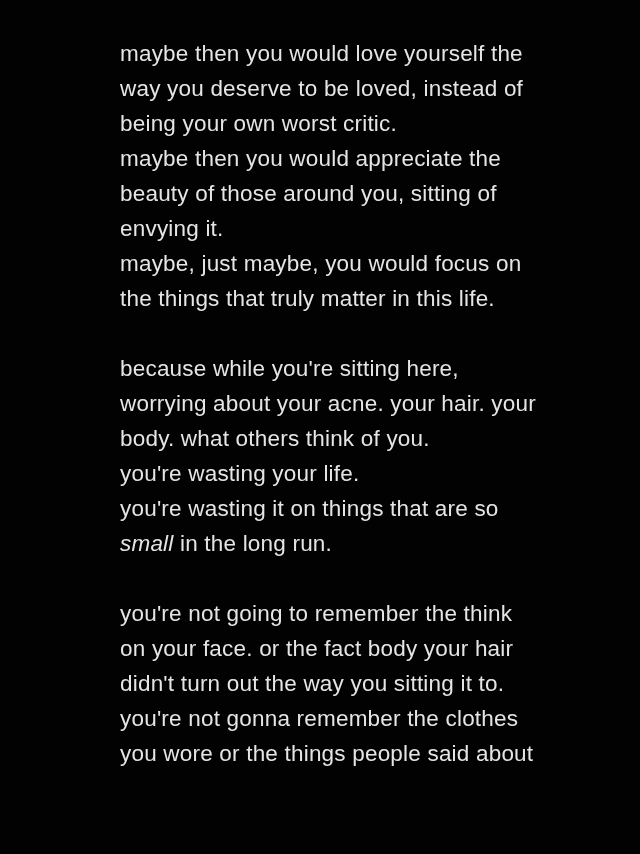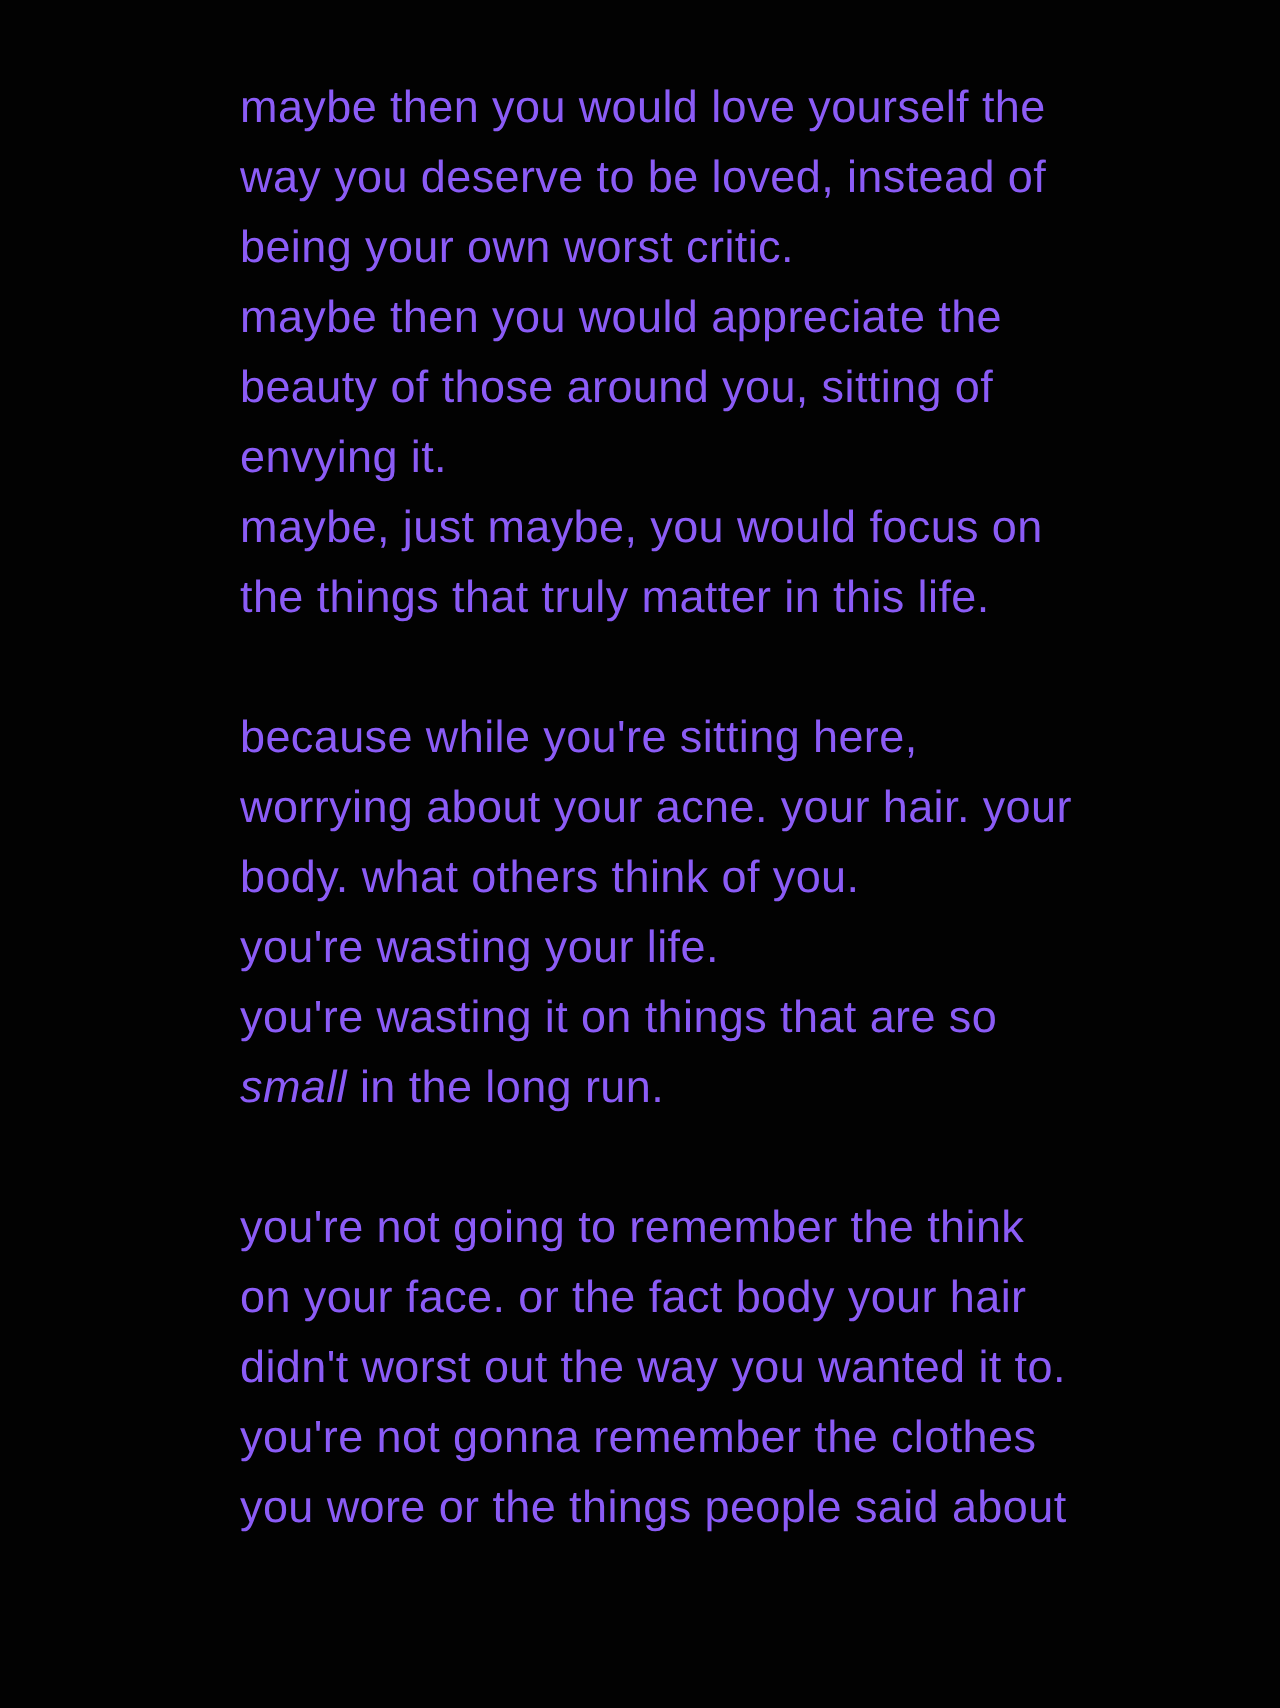--- a/index.html
+++ b/index.html
@@ -31,21 +31,21 @@
     letter-spacing: 0.2px;
     white-space: nowrap;
   }
   .seg-italic {
     font-style: italic;
   }
 </style>
 </head>
 <body style="background: rgb(2, 2, 2);">
 
-<div class="text-block" id="quote-root" style="color: #8b5cf6;">
+<div class="text-block" id="quote-root" style="color: #e5e5e5;">
     <div class="paragraph">
       <div class="line"><span class="seg">maybe then you would love yourself the</span></div>
       <div class="line"><span class="seg">way you deserve to be loved, instead of</span></div>
       <div class="line"><span class="seg">being your own worst critic.</span></div>
       <div class="line"><span class="seg">maybe then you would appreciate the</span></div>
       <div class="line"><span class="seg">beauty of those around you, sitting of</span></div>
       <div class="line"><span class="seg">envying it.</span></div>
       <div class="line"><span class="seg">maybe, just maybe, you would focus on</span></div>
       <div class="line"><span class="seg">the things that truly matter in this life.</span></div>
     </div>
@@ -53,17 +53,17 @@
       <div class="line"><span class="seg">because while you're sitting here,</span></div>
       <div class="line"><span class="seg">worrying about your acne. your hair. your</span></div>
       <div class="line"><span class="seg">body. what others think of you.</span></div>
       <div class="line"><span class="seg">you're wasting your life.</span></div>
       <div class="line"><span class="seg">you're wasting it on things that are so</span></div>
       <div class="line"><span class="seg-italic">small</span><span class="seg"> in the long run.</span></div>
     </div>
     <div class="paragraph">
       <div class="line"><span class="seg">you're not going to remember the think</span></div>
       <div class="line"><span class="seg">on your face. or the fact body your hair</span></div>
-      <div class="line"><span class="seg">didn't worst out the way you wanted it to.</span></div>
+      <div class="line"><span class="seg">didn't turn out the way you sitting it to.</span></div>
       <div class="line"><span class="seg">you're not gonna remember the clothes</span></div>
       <div class="line"><span class="seg">you wore or the things people said about</span></div>
     </div>
   </div>
 
 </body></html>

